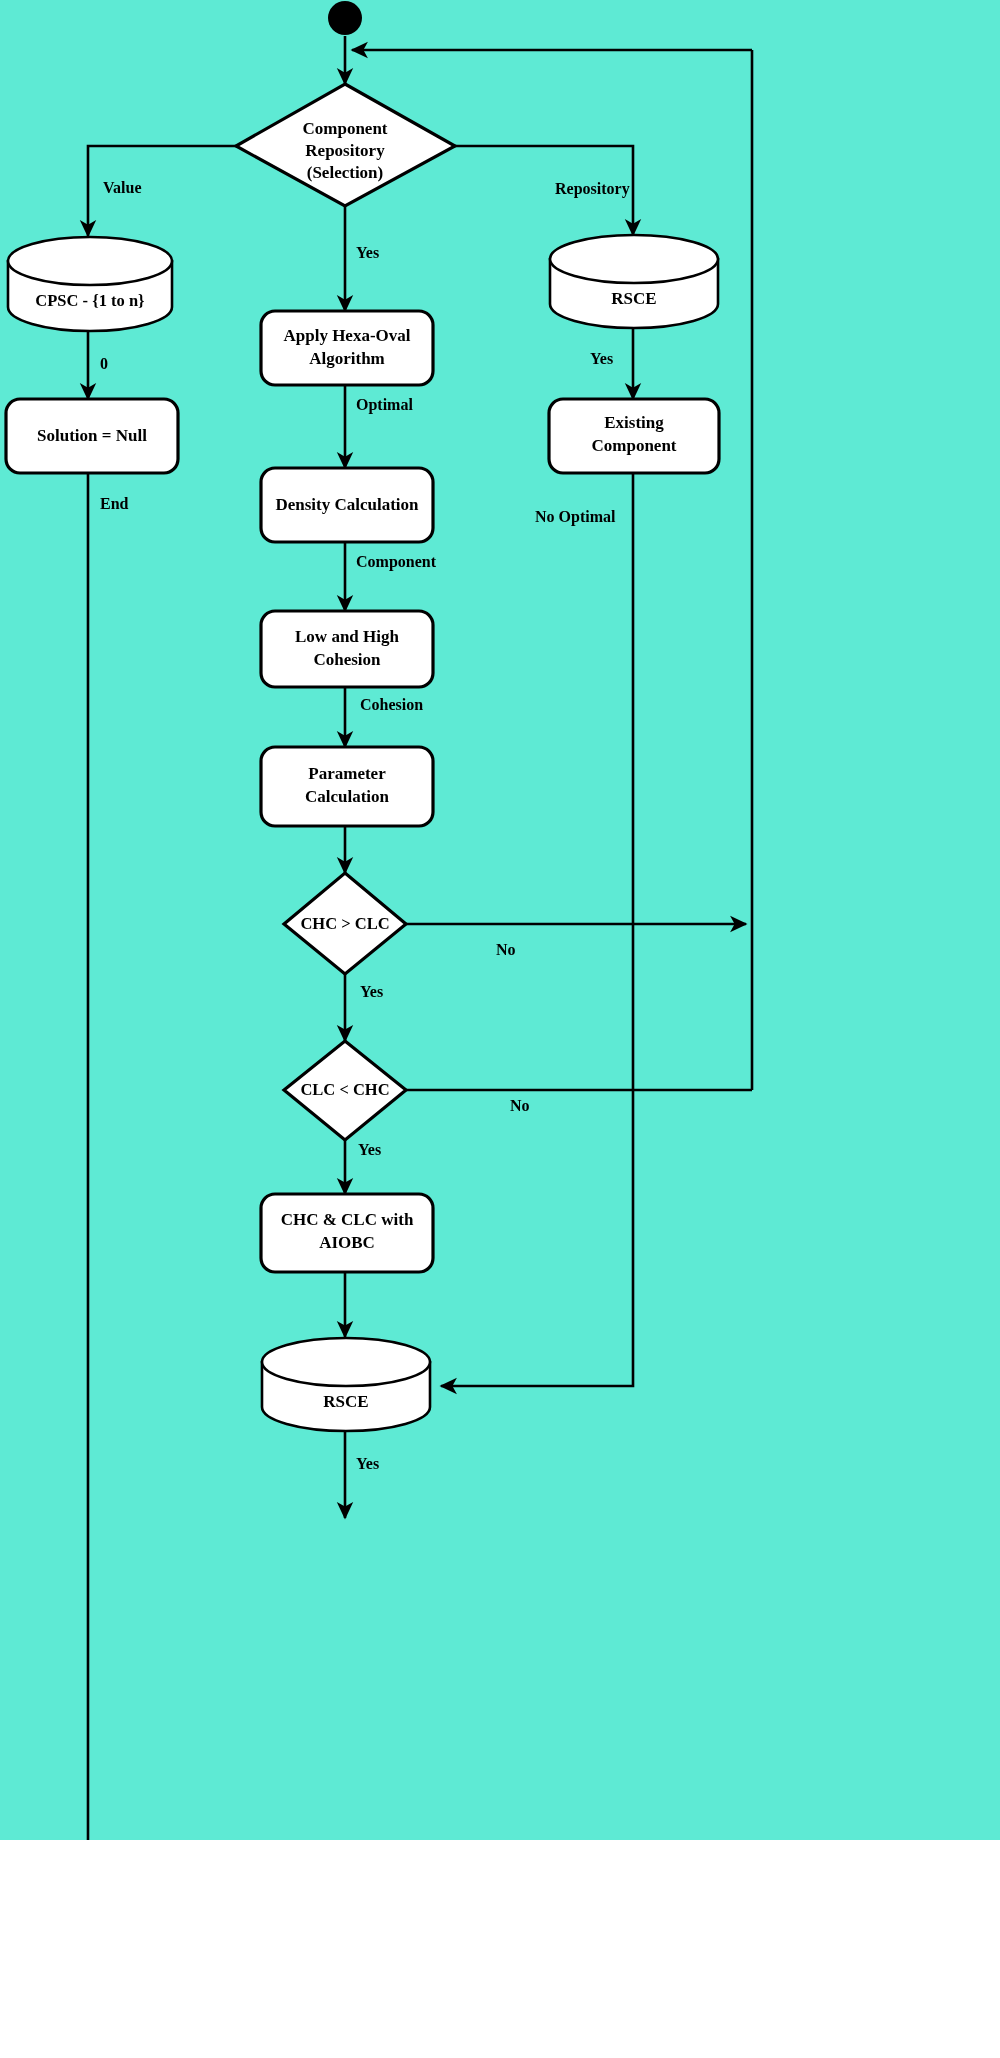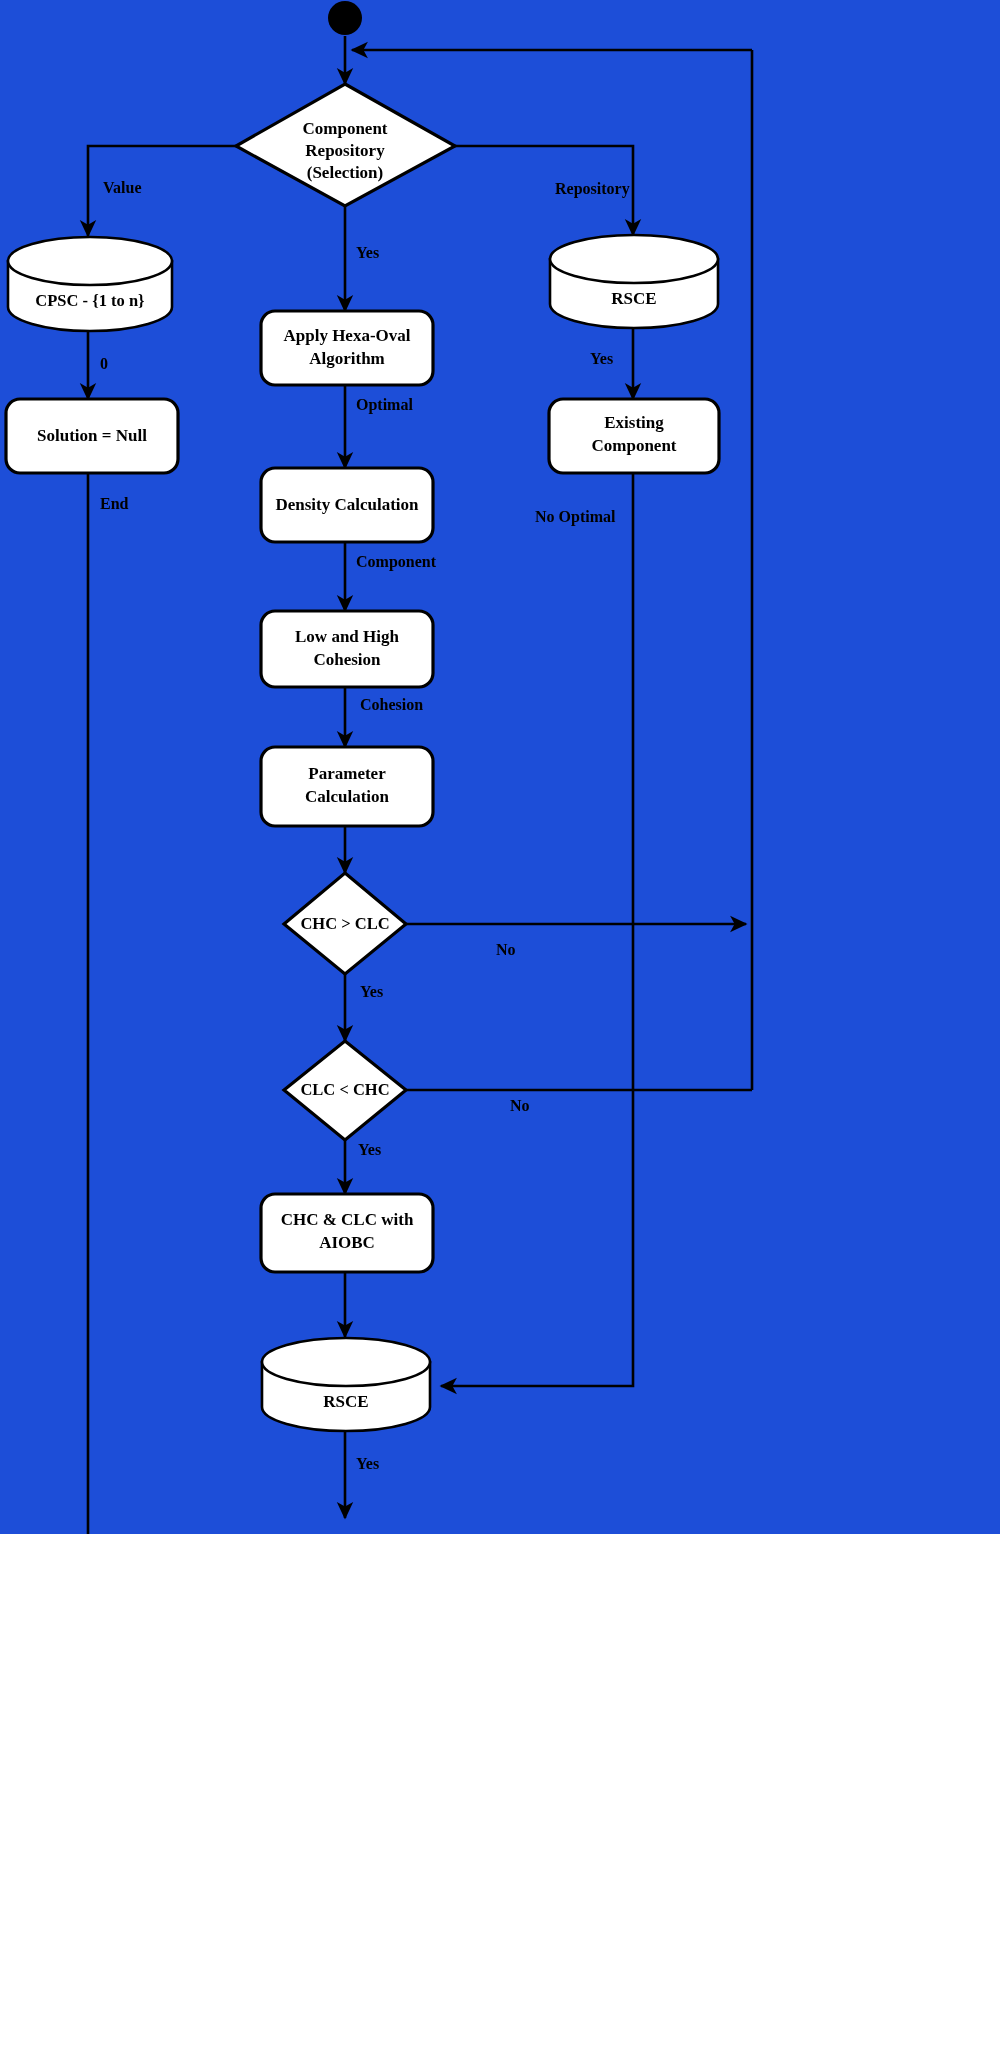--- a/index.html
+++ b/index.html
@@ -1,18 +1,18 @@
 <!DOCTYPE html>
 <html><head>
 <meta charset="utf-8">
 <title>Flowchart</title>
 <style>
   html,body{margin:0;padding:0;background:#ffffff;}
   body{width:1000px;height:2058px;font-family:"Liberation Serif",serif;}
-  #stage{position:relative;width:1000px;height:1534px;overflow:hidden;background:#1d4ed8;}
+  #stage{position:relative;width:1000px;height:1840px;overflow:hidden;background:#5eead4;}
   svg#flow{position:absolute;left:0;top:0;width:1000px;height:2058px;display:block;}
   .shape{fill:#ffffff;stroke:#000000;stroke-width:3.2;}
   .shape-thin{fill:#ffffff;stroke:#000000;stroke-width:2.6;}
   .filled{fill:#000000;stroke:none;}
   .ring{fill:#ffffff;stroke:#000000;stroke-width:3.4;}
   .conn{fill:none;stroke:#000000;stroke-width:2.6;stroke-linecap:butt;stroke-linejoin:miter;}
   .node-label{font-family:"Liberation Serif",serif;font-weight:bold;fill:#000000;
                text-anchor:middle;dominant-baseline:middle;font-size:17px;}
   .node-label.small{font-size:16.5px;}
   .edge-label{font-family:"Liberation Serif",serif;font-weight:bold;fill:#000000;

